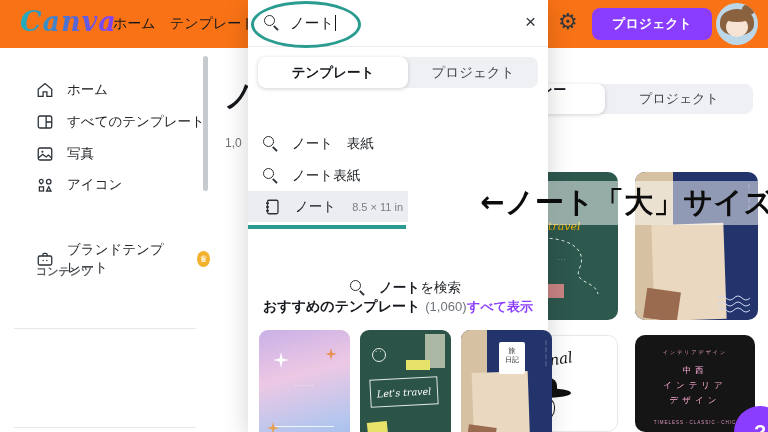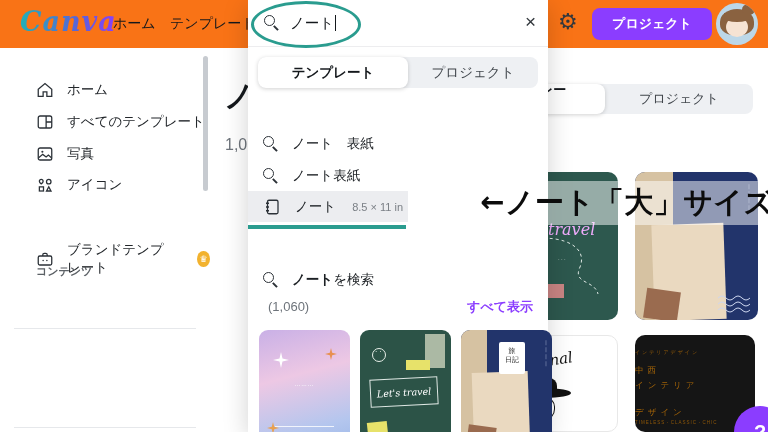--- a/index.html
+++ b/index.html
@@ -33,53 +33,53 @@
   #section-label { position:absolute; left:36px; top:216px; font-size:11px; font-weight:bold; color:#5c6166;font-family:Liberation Serif, serif; }
   .badge { width:16px; height:16px; border-radius:50%; background:#f2b22e; color:#fff;
     font-size:9px; display:flex; align-items:center; justify-content:center; margin-left:8px; }
   .divider { position:absolute; left:14px; width:182px; height:1px; background:#e6e8eb; }
   #filter-heading { position:absolute; left:36px; top:341px; font-size:17px; font-weight:bold; color:#14181c; }
   #scroll-thumb { position:absolute; left:203px; top:8px; width:5px; height:135px; border-radius:3px; background:#c7cbd0; }
 
   
   #main { position:absolute; left:210px; top:48px; width:558px; height:384px; background:#fff; z-index:1; }
   #title-partial { position:absolute; left:14px; top:28px; font-size:30px; font-weight:bold; color:#14181c; }
-  #results-count { position:absolute; left:15px; top:88px; font-size:16px; color:#6e747b; }
+  #results-count { position:absolute; left:15px; top:88px; font-size:12px; color:#6e747b; }
   #main-tabs { position:absolute; left:290px; top:36px; width:253px; height:30px; background:#eef0f3; border-radius:8px; }
   #main-tab-templates { position:absolute; left:0; top:0; width:105px; height:30px; background:#fff;
     border-radius:8px; box-shadow:0 1px 4px rgba(0,0,0,.18); font-size:13px; font-weight:bold;
     display:flex; align-items:center; justify-content:flex-end; padding-right:34px; color:#14181c; }
   #main-tab-projects { position:absolute; left:105px; top:0; width:148px; height:30px;
     font-size:13px; color:#42474d; display:flex; align-items:center; justify-content:center; }
 
   .thumb { position:absolute; border-radius:10px; overflow:hidden; }
   
   #bg-card-travel { left:290px; top:124px; width:118px; height:148px; background:#2d584e; }
-  #bg-card-travel .script { position:absolute; left:48px; top:48px; color:#f0abfc;
-    font-family:"DejaVu Serif",serif; font-style:italic; font-size:16px; }
+  #bg-card-travel .script { position:absolute; left:48px; top:48px; color:#eab308;
+    font-family:"DejaVu Serif",serif; font-style:italic; font-size:11px; }
   #bg-card-travel .stamp { position:absolute; left:38px; top:112px; width:26px; height:14px; background:#d98a8a; opacity:.9; }
   #bg-card-travel .tag { position:absolute; left:58px; top:84px; color:#dfe8e4; font-size:5px; }
   
   #bg-card-collage { left:425px; top:124px; width:123px; height:148px; background:#22346b; }
   #bg-card-collage .left-paper { position:absolute; left:0; top:0; width:38px; height:148px; background:#d6c2a2; }
   #bg-card-collage .mid-paper { position:absolute; left:18px; top:52px; width:72px; height:96px; background:#ead9c0; transform:rotate(-2deg); }
   #bg-card-collage .torn { position:absolute; left:10px; top:118px; width:34px; height:30px; background:#9a6b4f; transform:rotate(8deg); }
   #bg-card-collage .vtext { position:absolute; right:6px; top:8px; color:#cdd6ee; font-size:5px;
     writing-mode:vertical-rl; letter-spacing:2px; }
   #bg-card-collage .wave { position:absolute; right:4px; bottom:6px; }
   
   #bg-card-journal { left:290px; top:287px; width:118px; height:97px; background:#fff; border:1px solid #e8e8e8; }
   #bg-card-journal .jtitle { position:absolute; left:18px; top:16px; font-family:"DejaVu Serif",serif;
     font-style:italic; font-size:15px; color:#111; transform:rotate(-8deg); }
   #bg-card-journal .hat { position:absolute; left:18px; top:52px; width:52px; height:10px; background:#111; border-radius:50%; }
   #bg-card-journal .hat-top { position:absolute; left:34px; top:42px; width:22px; height:14px; background:#111; border-radius:8px 8px 0 0; }
   #bg-card-journal .face2 { position:absolute; left:34px; top:62px; width:20px; height:22px;
     border:1.2px solid #111; border-radius:40% 40% 50% 50%; background:#fff; }
   
-  #bg-card-interior { left:425px; top:287px; width:120px; height:97px; background:#151515; color:#a16207; }
+  #bg-card-interior { left:425px; top:287px; width:120px; height:97px; background:#151515; color:#f9a8d4; text-align:center; }
   #bg-card-interior .tiny-top { position:absolute; left:0; right:0; top:14px; font-size:5px; letter-spacing:2px; opacity:.85; }
   #bg-card-interior .line { position:absolute; left:0; right:0; font-size:8.5px; letter-spacing:4px; }
   #bg-card-interior .tiny-bottom { position:absolute; left:0; right:0; bottom:7px; font-size:4.5px; letter-spacing:1px; opacity:.85; }
 
   
   #panel { position:absolute; left:248px; top:0; width:300px; height:432px; background:#fff;
     box-shadow:0 6px 24px rgba(0,0,0,.18); z-index:5; }
   #search-row { position:absolute; left:0; top:0; width:300px; height:47px; border-bottom:1px solid #ededef; }
   .mag { width:15px; height:15px; position:relative; display:inline-block; flex:0 0 auto; }
   .mag::before { content:""; position:absolute; width:9px; height:9px; border:1.8px solid #2b3137; border-radius:50%; left:0; top:0; }
@@ -98,21 +98,21 @@
   #ptab-projects { position:absolute; left:150px; top:0; width:130px; height:31px;
     font-size:13.5px; color:#42474d; display:flex; align-items:center; justify-content:center; }
 
   .sugg { position:absolute; left:0; width:300px; height:31px; display:flex; align-items:center;
     padding-left:15px; gap:14px; font-size:13.5px; color:#1c2024; cursor:pointer; }
   .sugg svg { flex:0 0 auto; }
   #sugg-0 { top:97px; } #sugg-1 { top:128px; } #sugg-2 { top:160px; }
   #sugg-3 { top:191px; width:160px; background:#ecedf0; }
   #sugg-3 .size { font-size:11px; color:#7a7f85; margin-left:2px; }
   #teal-underline { position:absolute; left:0; top:225px; width:158px; height:3.5px; background:#2a9c8f; }
-  #sugg-4 { top:229px; } #sugg-5 { top:264px; }
+  #sugg-4 { top:229px; } #sugg-5 { top:272px;justify-content:center; }
   #sugg-5 .b { font-weight:bold; }
 
   #rec-row { position:absolute; left:15px; top:298px; width:270px; display:flex; align-items:baseline; }
   #rec-heading { font-size:14px; font-weight:bold; color:#14181c; }
   #rec-count { font-size:13px; color:#6e747b; margin-left:5px; }
   #see-all { margin-left:auto; font-size:13px; font-weight:bold; color:#8b3dff; cursor:pointer; }
 
   .pcard { position:absolute; top:330px; width:91px; height:120px; border-radius:9px; overflow:hidden; }
   #pcard-0 { left:11px; background:linear-gradient(165deg,#c9b0e6 0%,#edc8e4 38%,#b4c6ee 78%,#9db8e8 100%); }
   #pcard-0 .sp1 { position:absolute; left:14px; top:22px; }
@@ -247,21 +247,21 @@
     <span class="jtitle">journal</span>
     <div class="hat-top"></div>
     <div class="hat"></div>
     <div class="face2"></div>
   </div>
 
   <div id="bg-card-interior" class="thumb">
     <div class="tiny-top">インテリアデザイン</div>
     <div class="line" style="top:30px">中西</div>
     <div class="line" style="top:45px">インテリア</div>
-    <div class="line" style="top:72px">デザイン</div>
+    <div class="line" style="top:60px">デザイン</div>
     <div class="tiny-bottom">TIMELESS・CLASSIC・CHIC</div>
   </div>
 </div>
 
 <div id="panel">
   <div id="search-row">
     <span id="search-mag" class="mag"></span>
     <span id="search-query">ノート</span>
     <span id="search-close">×</span>
   </div>
@@ -288,20 +288,21 @@
     <span>ノート</span>
     <span class="size">8.5 × 11 in</span>
   </div>
   <div id="teal-underline"></div>
   <div id="sugg-5" class="sugg">
     <span class="mag"></span>
     <span><span class="b">ノート</span><span>を検索</span></span>
   </div>
 
   <div id="rec-row">
+    <span id="rec-heading">おすすめのテンプレート</span>
     <span id="rec-count">(1,060)</span>
     <span id="see-all">すべて表示</span>
   </div>
 
   <div id="pcard-0" class="pcard">
     <svg class="sp1" width="16" height="16">
         <path d="M8 0 L9.5 6.5 L16 8 L9.5 9.5 L8 16 L6.5 9.5 L0 8 L6.5 6.5 Z" fill="#fff"></path>
       </svg>
     <svg class="sp2" width="12" height="12">
         <path d="M6 0 L7.2 4.8 L12 6 L7.2 7.2 L6 12 L4.8 7.2 L0 6 L4.8 4.8 Z" fill="#e89050"></path>

